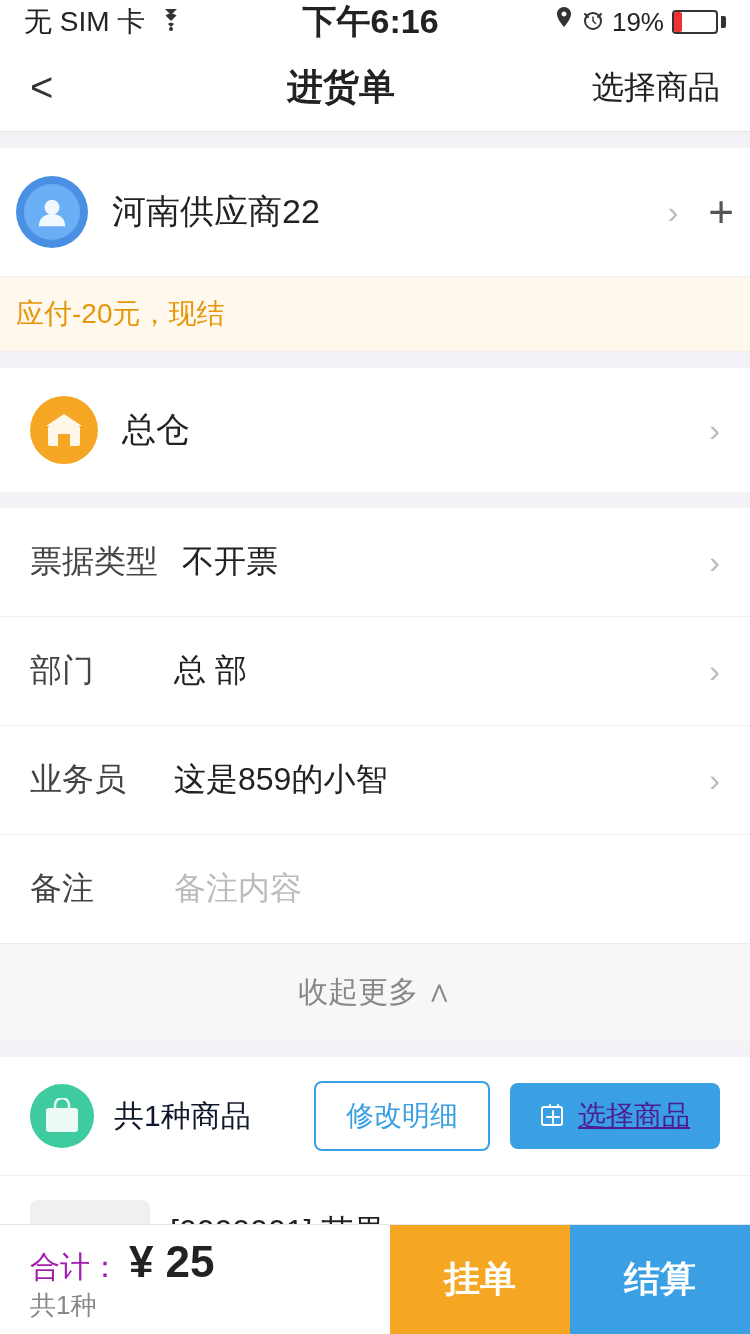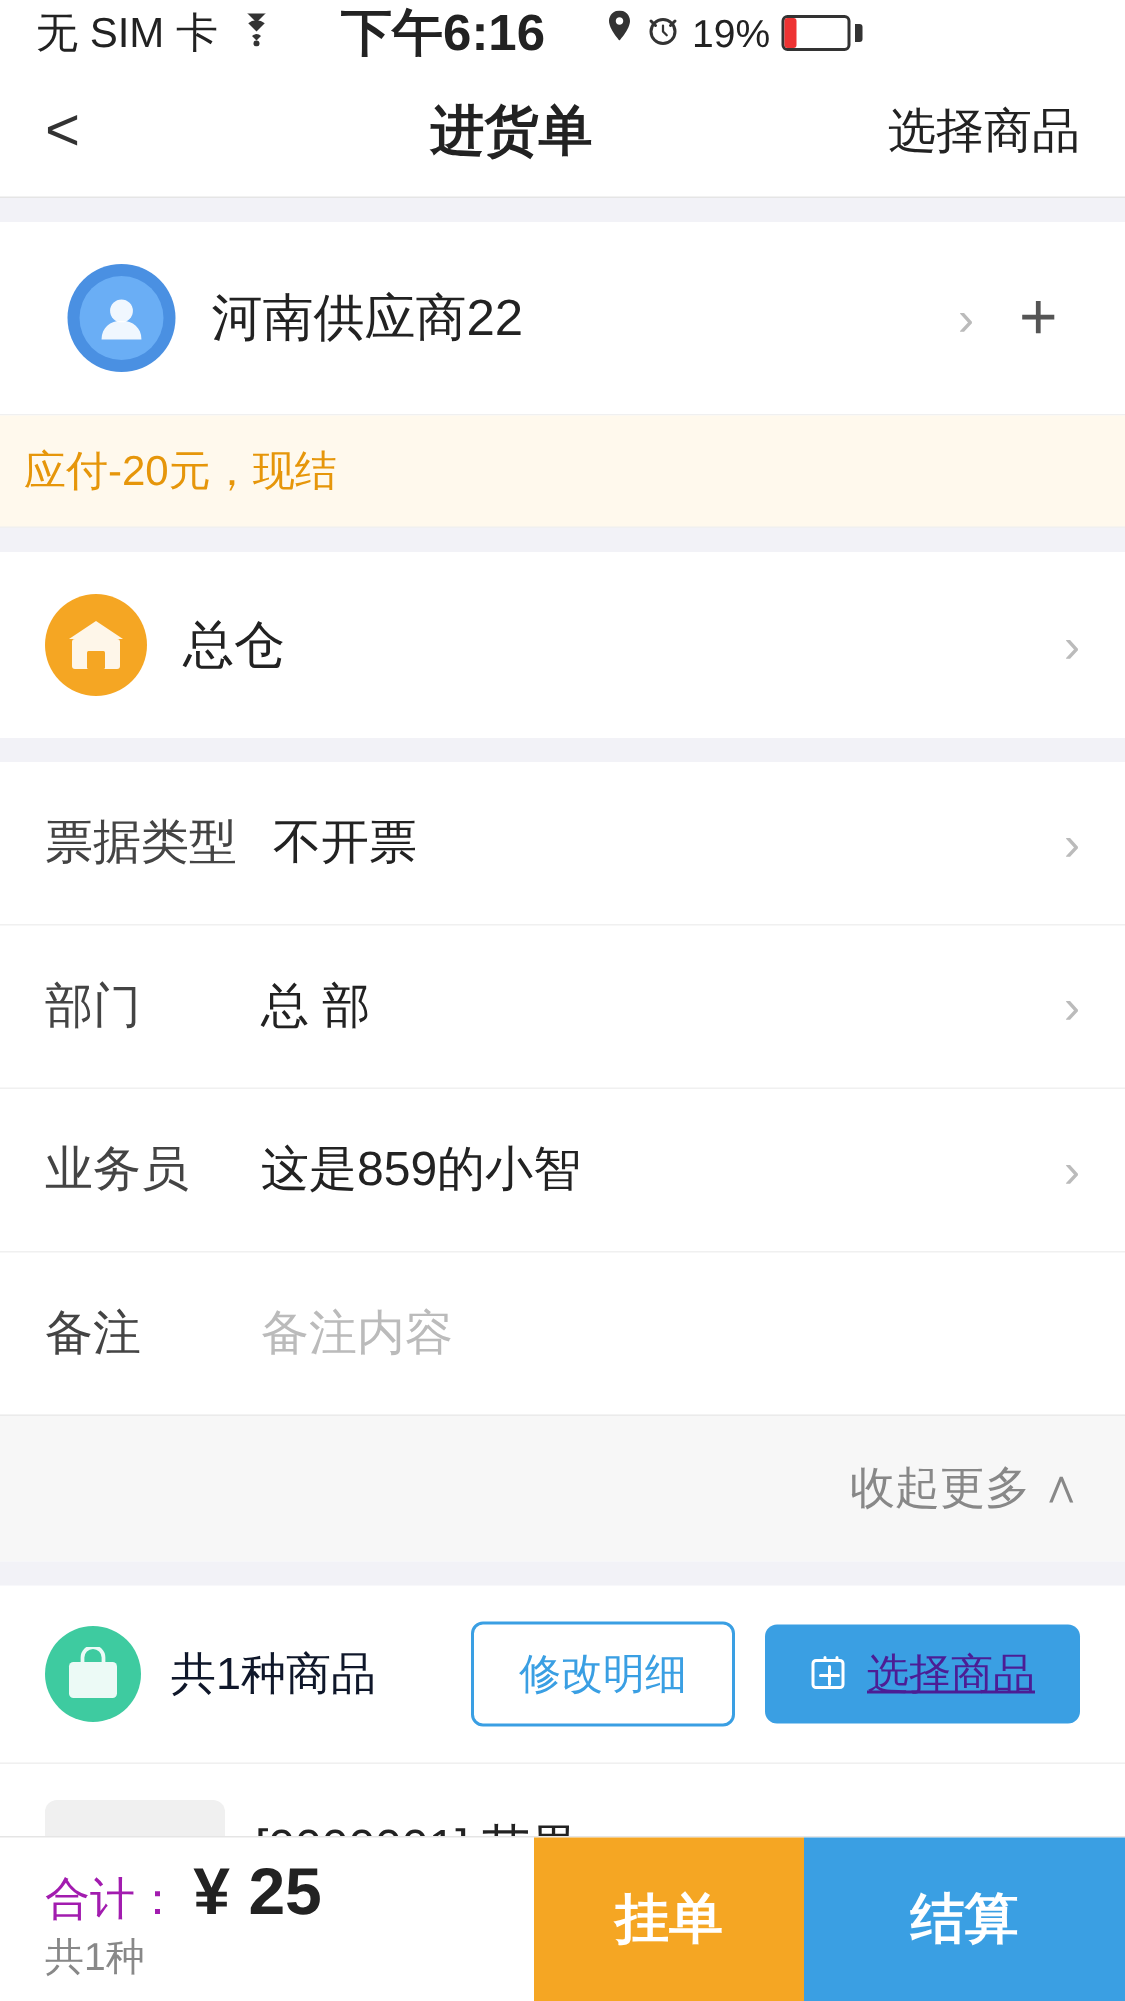--- a/index.html
+++ b/index.html
@@ -13,20 +13,21 @@
       color: #222;
       overflow-x: hidden;
     }
 
     
     .status-bar {
       background: #fff;
       height: 44px;
       display: flex;
       align-items: center;
+      justify-content: space-between;
       padding: 0 24px;
       font-size: 28px;
       font-weight: 500;
       gap: 40px;
     }
     .status-bar-left { display: flex; align-items: center; gap: 10px; }
     .status-bar-center { font-size: 34px; font-weight: 600; }
     .status-bar-right { display: flex; align-items: center; gap: 8px; font-size: 26px; }
     .battery {
       display: inline-flex; align-items: center; gap: 3px;
@@ -66,21 +67,21 @@
     
     .card-section {
       background: #fff;
       margin-bottom: 0;
     }
 
     
     .supplier-row {
       display: flex;
       align-items: center;
-      padding: 28px 45px;
+      padding: 28px 16px;
       border-bottom: 1px solid #f0f0f0;
     }
     .supplier-avatar {
       width: 72px; height: 72px; border-radius: 50%; background: #4a90e2;
       display: flex; align-items: center; justify-content: center;
       margin-right: 24px; flex-shrink: 0;
     }
     .supplier-avatar-inner {
       width: 56px; height: 56px; border-radius: 50%; background: #6aaef5;
       display: flex; align-items: center; justify-content: center;
@@ -129,21 +130,21 @@
     .form-value {
       flex: 1; font-size: 32px; color: #222; padding-left: 24px;
     }
     .form-placeholder {
       flex: 1; font-size: 32px; color: #bbb; padding-left: 24px;
     }
 
     
     .collapse-row {
       background: #f7f7f7;
-      text-align: right;
+      text-align: center;
       padding: 28px 30px;
       font-size: 30px;
       color: #888;
       cursor: pointer;
       border-top: 1px solid #ebebeb;
       margin-top: 0;
     }
 
     
     .products-header {
@@ -205,21 +206,21 @@
     }
     .total-label { font-size: 30px; color: #a21caf; }
     .total-amount { font-size: 44px; font-weight: 700; color: #222; }
     .total-count { font-size: 26px; color: #888; }
     .btn-hang {
       width: 180px; height: 110px; background: #f5a623; color: #fff;
       font-size: 36px; font-weight: 600; border: none; cursor: pointer;
       display: flex; align-items: center; justify-content: center;
     }
     .btn-checkout {
-      width: 214px; height: 110px; background: #3a9fe3; color: #fff;
+      width: 180px; height: 110px; background: #3a9fe3; color: #fff;
       font-size: 36px; font-weight: 600; border: none; cursor: pointer;
       display: flex; align-items: center; justify-content: center;
     }
 
     
     .owl-svg { width: 70px; height: 70px; }
   </style>
 </head>
 <body>
 

